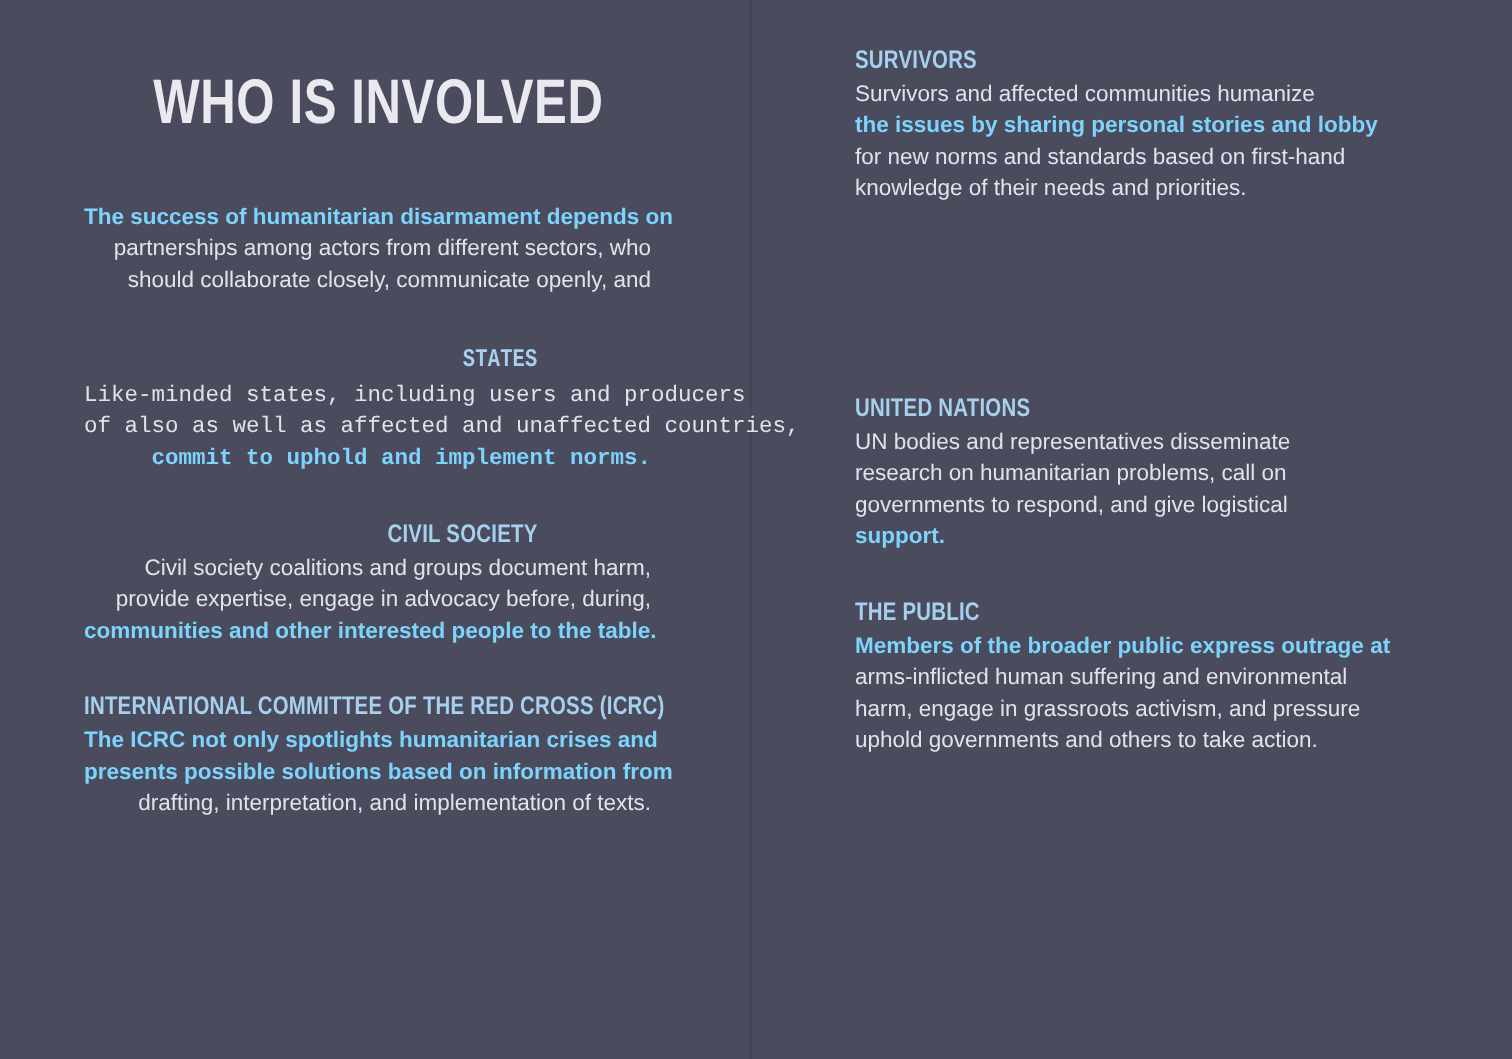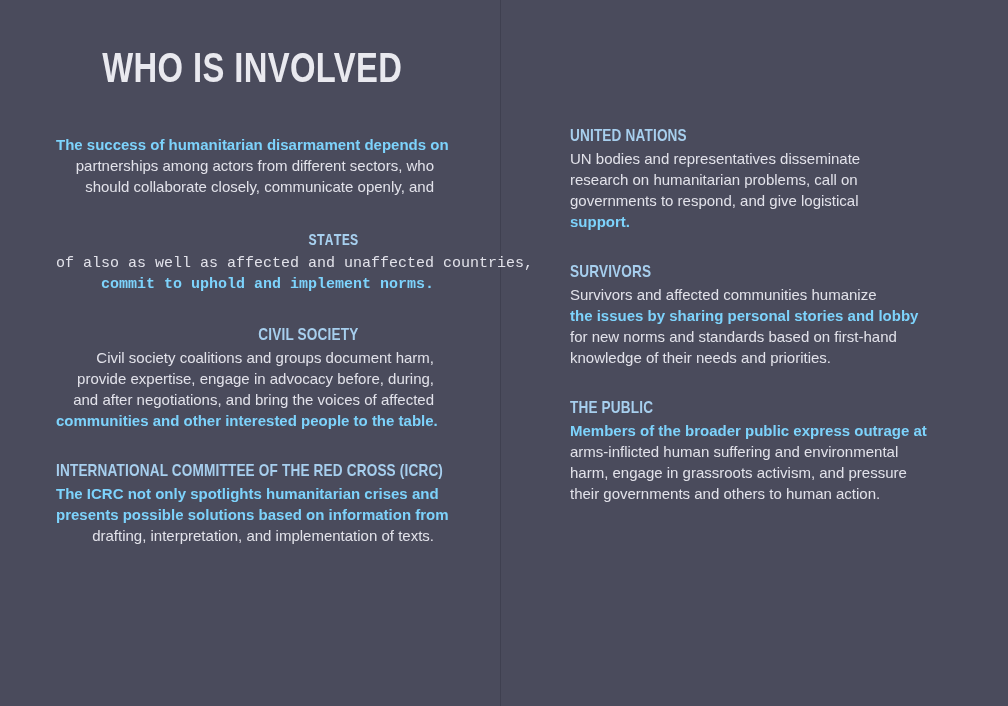--- a/index.html
+++ b/index.html
@@ -102,73 +102,73 @@
 
     <p id="intro" class="body-text">
         <span class="line bold">The success of humanitarian disarmament depends on</span>
         <span class="line">partnerships among actors from different sectors, who</span>
         <span class="line">should collaborate closely, communicate openly, and</span>
       </p>
 
     <div class="section gap-large">
       <h2 class="section-heading">STATES</h2>
       <p class="body-text">
+          <span class="line">Like-minded states, including users and producers</span>
           <span class="line">of also as well as affected and unaffected countries,</span>
           <span class="line bold">commit to uphold and implement norms.</span>
         </p>
     </div>
 
     <div class="section gap-medium">
       <h2 class="section-heading">CIVIL SOCIETY</h2>
       <p class="body-text">
           <span class="line">Civil society coalitions and groups document harm,</span>
           <span class="line">provide expertise, engage in advocacy before, during,</span>
-          <span class="line">and after negotiations, and bring the voices of affected</span>
           <span class="line bold">communities and other interested people to the table.</span>
         </p>
     </div>
 
     <div class="section gap-medium">
       <h2 class="section-heading">INTERNATIONAL COMMITTEE OF THE RED CROSS (ICRC)</h2>
       <p class="body-text">
           <span class="line bold">The ICRC not only spotlights humanitarian crises and</span>
           <span class="line bold">presents possible solutions based on information from</span>
           <span class="line">drafting, interpretation, and implementation of texts.</span>
         </p>
     </div>
 
   </div>
 
   <div id="col-right" class="column">
 
+    <div class="section gap-medium">
+      <h2 class="section-heading">SURVIVORS</h2>
+      <p class="body-text">
+          <span class="line">Survivors and affected communities humanize</span>
+          <span class="line bold">the issues by sharing personal stories and lobby</span>
+          <span class="line">for new norms and standards based on first-hand</span>
+          <span class="line">knowledge of their needs and priorities.</span>
+        </p>
+    </div>
+
     <div class="section first">
       <h2 class="section-heading">UNITED NATIONS</h2>
       <p class="body-text">
           <span class="line">UN bodies and representatives disseminate</span>
           <span class="line">research on humanitarian problems, call on</span>
           <span class="line">governments to respond, and give logistical</span>
           <span class="line bold">support.</span>
         </p>
     </div>
 
     <div class="section gap-medium">
-      <h2 class="section-heading">SURVIVORS</h2>
-      <p class="body-text">
-          <span class="line">Survivors and affected communities humanize</span>
-          <span class="line bold">the issues by sharing personal stories and lobby</span>
-          <span class="line">for new norms and standards based on first-hand</span>
-          <span class="line">knowledge of their needs and priorities.</span>
-        </p>
-    </div>
-
-    <div class="section gap-medium">
       <h2 class="section-heading">THE PUBLIC</h2>
       <p class="body-text">
           <span class="line bold">Members of the broader public express outrage at</span>
           <span class="line">arms-inflicted human suffering and environmental</span>
           <span class="line">harm, engage in grassroots activism, and pressure</span>
-          <span class="line">their governments and others to human action.</span>
+          <span class="line">uphold governments and others to take action.</span>
         </p>
     </div>
 
   </div>
 
 </div>
 
 </body></html>

